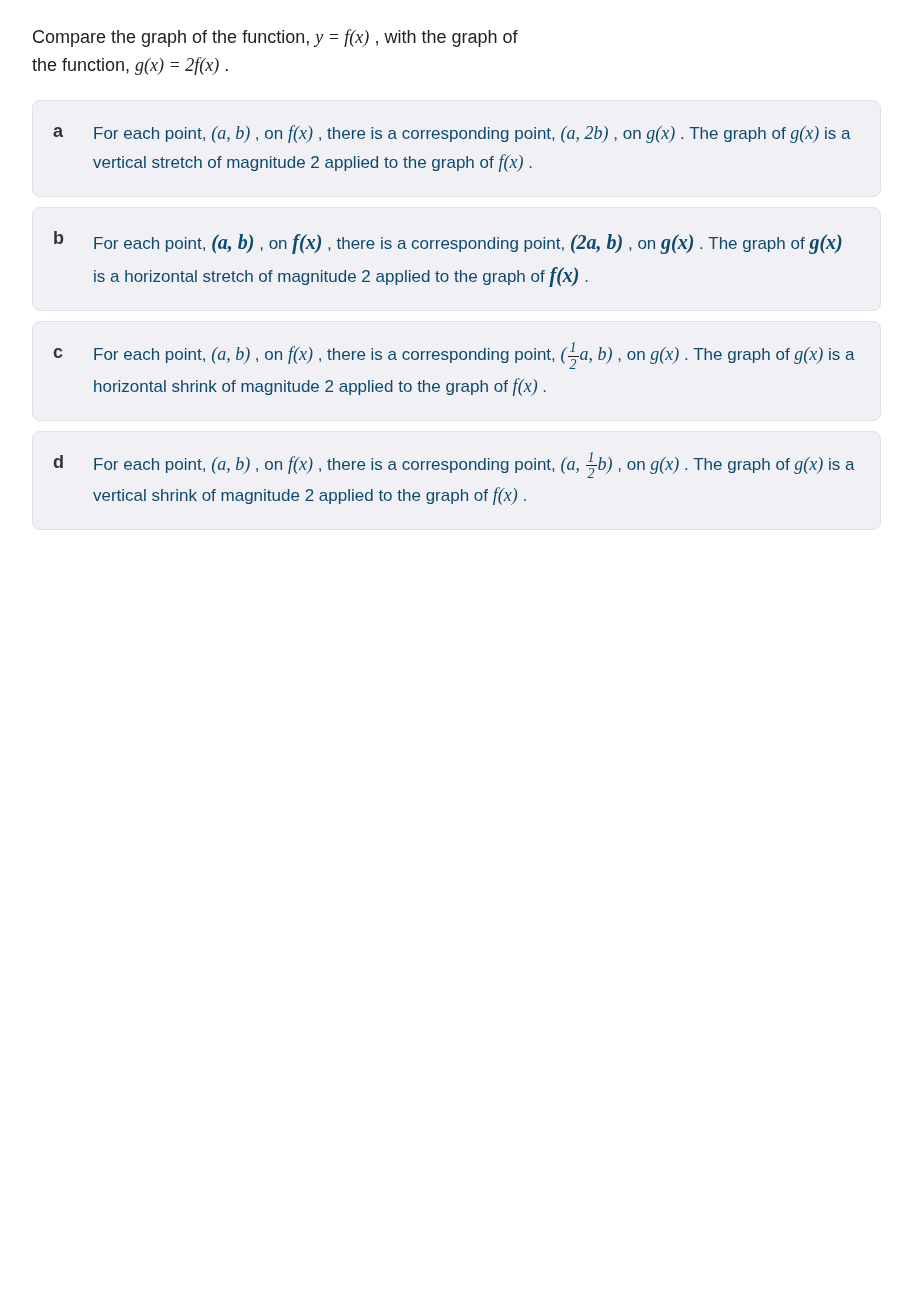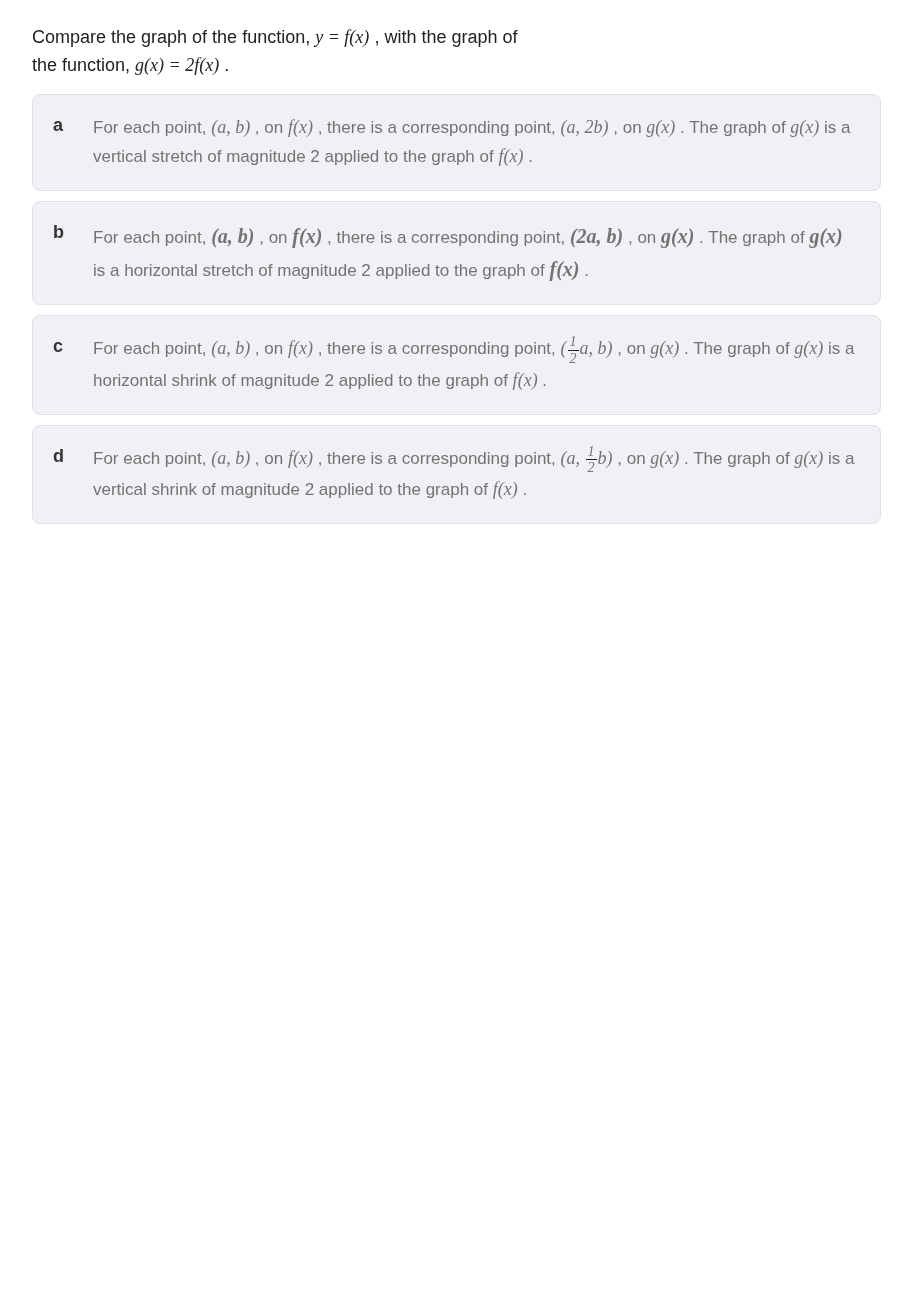--- a/index.html
+++ b/index.html
@@ -9,21 +9,21 @@
       font-family: Georgia, 'Times New Roman', serif;
       font-size: 18px;
       color: #222;
       padding: 24px 32px;
       max-width: 913px;
     }
 
     .question-header {
       font-size: 19px;
       line-height: 1.55;
-      margin-bottom: 14px;
+      margin-bottom: 20px;
       font-family: Arial, sans-serif;
       font-size: 18px;
     }
 
     .options-container {
       display: flex;
       flex-direction: column;
       gap: 10px;
     }
 
@@ -44,21 +44,21 @@
       font-weight: bold;
       color: #333;
       min-width: 22px;
       padding-top: 2px;
     }
 
     .option-text {
       font-family: Arial, sans-serif;
       font-size: 17px;
       line-height: 1.65;
-      color: #737373;
+      color: #0c4a6e;
     }
 
     .math-large {
       font-style: italic;
       font-family: 'Times New Roman', serif;
       font-size: 20px;
       font-weight: bold;
       margin-top: 32px;
     }
 

